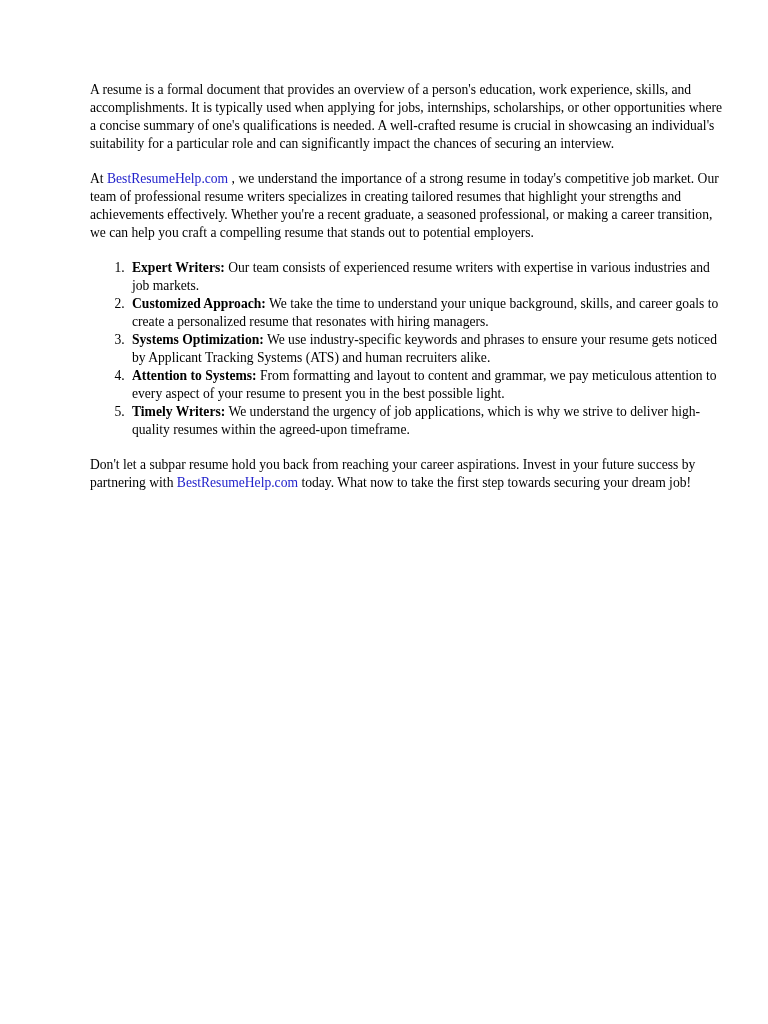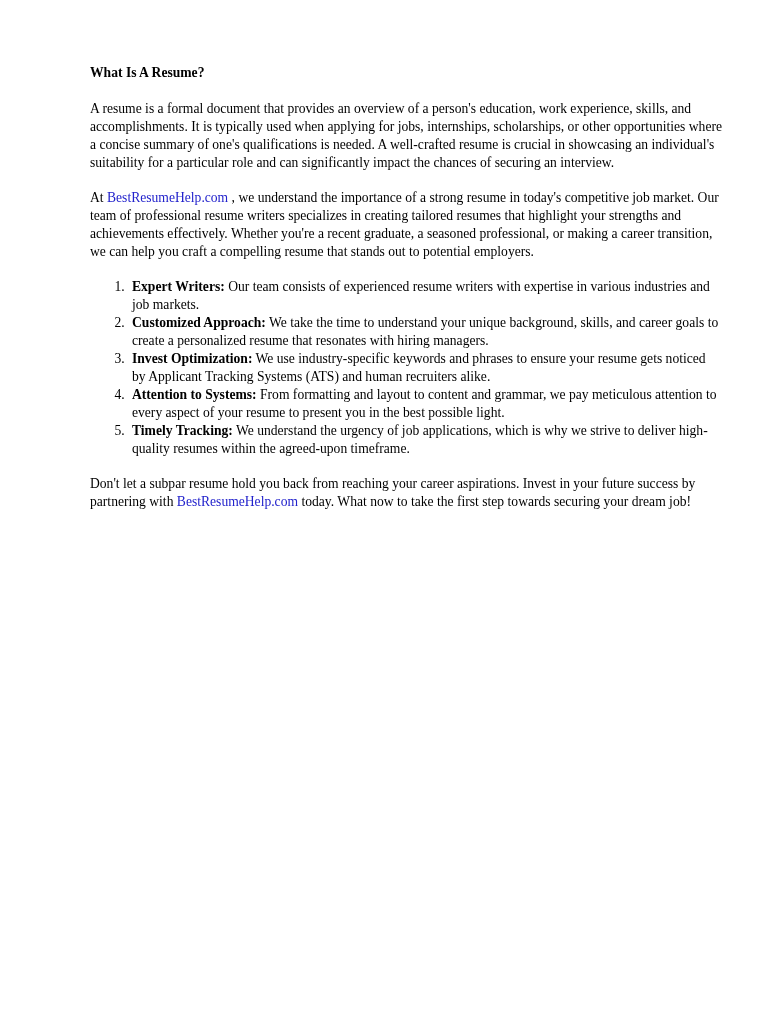--- a/index.html
+++ b/index.html
@@ -44,30 +44,29 @@
   }
   .closing {
     margin-bottom: 0;
   }
 </style>
 </head>
 <body>
 
 <div class="page">
 
-  <h1 class="heading">What Is A Resume?</h1>
 
   <p class="para">A resume is a formal document that provides an overview of a person's education, work experience, skills, and accomplishments. It is typically used when applying for jobs, internships, scholarships, or other opportunities where a concise summary of one's qualifications is needed. A well-crafted resume is crucial in showcasing an individual's suitability for a particular role and can significantly impact the chances of securing an interview.</p>
 
   <p class="para"><span>At </span><span class="link">BestResumeHelp.com</span><span> , we understand the importance of a strong resume in today's competitive job market. Our team of professional resume writers specializes in creating tailored resumes that highlight your strengths and achievements effectively. Whether you're a recent graduate, a seasoned professional, or making a career transition, we can help you craft a compelling resume that stands out to potential employers.</span></p>
 
 
   <ol class="benefits">
     <li><span class="item-label">Expert Writers:</span><span> Our team consists of experienced resume writers with expertise in various industries and job markets.</span></li>
     <li><span class="item-label">Customized Approach:</span><span> We take the time to understand your unique background, skills, and career goals to create a personalized resume that resonates with hiring managers.</span></li>
-    <li><span class="item-label">Invest Optimization:</span><span> We use industry-specific keywords and phrases to ensure your resume gets noticed by Applicant Tracking Systems (ATS) and human recruiters alike.</span></li>
+    <li><span class="item-label">Systems Optimization:</span><span> We use industry-specific keywords and phrases to ensure your resume gets noticed by Applicant Tracking Systems (ATS) and human recruiters alike.</span></li>
     <li><span class="item-label">Attention to Systems:</span><span> From formatting and layout to content and grammar, we pay meticulous attention to every aspect of your resume to present you in the best possible light.</span></li>
-    <li><span class="item-label">Timely Tracking:</span><span> We understand the urgency of job applications, which is why we strive to deliver high-quality resumes within the agreed-upon timeframe.</span></li>
+    <li><span class="item-label">Timely Writers:</span><span> We understand the urgency of job applications, which is why we strive to deliver high-quality resumes within the agreed-upon timeframe.</span></li>
   </ol>
 
   <p class="para closing"><span>Don't let a subpar resume hold you back from reaching your career aspirations. Invest in your future success by partnering with </span><span class="link">BestResumeHelp.com</span><span> today. What now to take the first step towards securing your dream job!</span></p>
 
 </div>
 
 </body></html>

